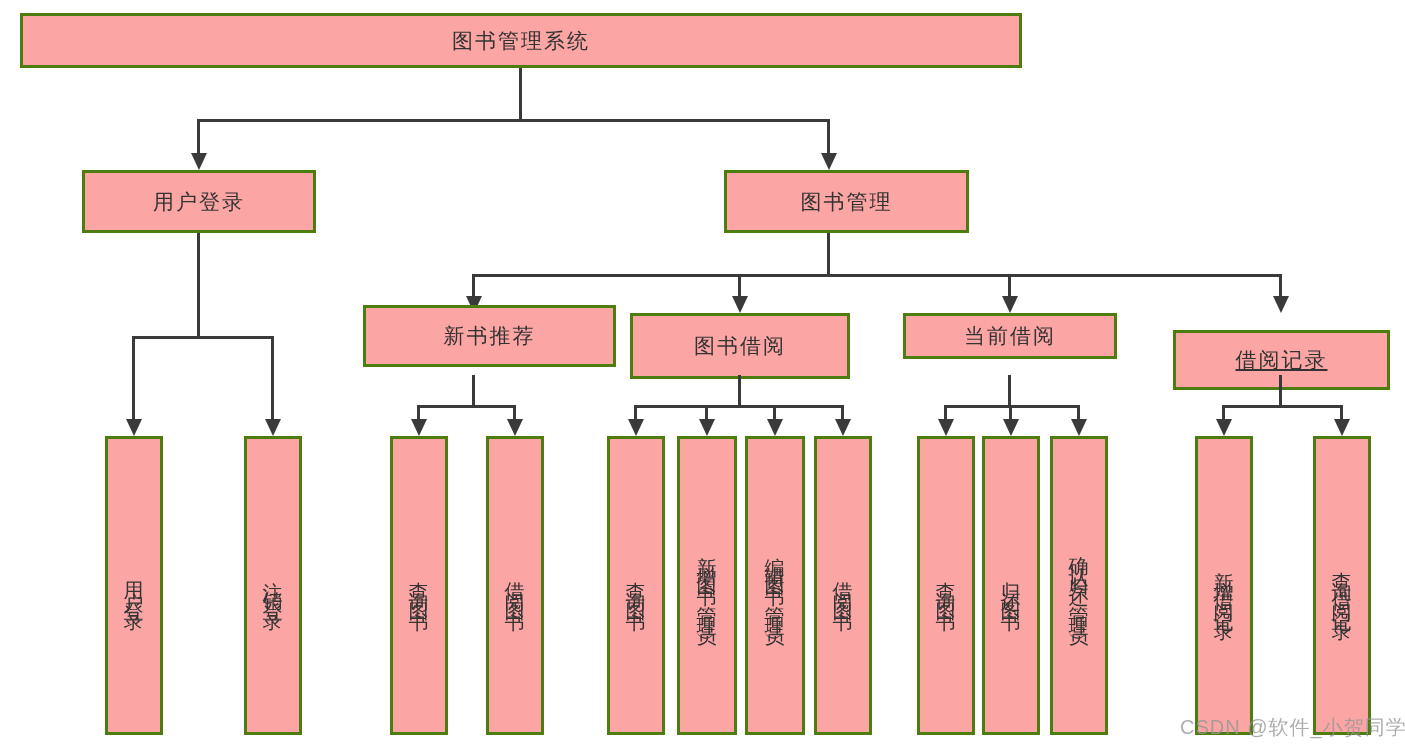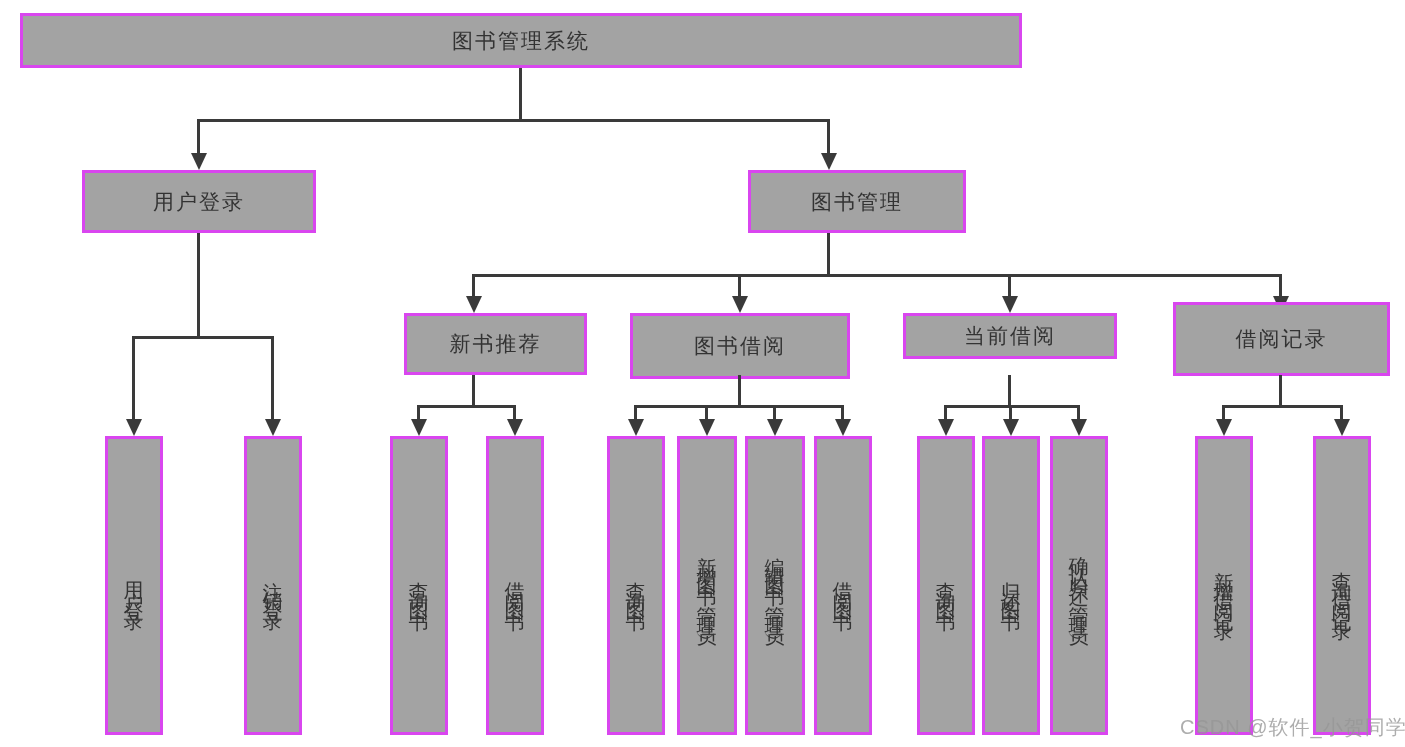--- a/index.html
+++ b/index.html
@@ -5,21 +5,21 @@
 <style>
   html,body { margin:0; padding:0; background:#ffffff; }
   #stage {
     position:relative; width:1405px; height:747px;
     background:#ffffff; overflow:hidden;
     font-family:"Liberation Sans", sans-serif;
     color:#333333;
   }
   .box {
     position:absolute; box-sizing:border-box;
-    border:3px solid #d946ef; background:#a3a3a3;
+    border:3px solid #4d7c0f; background:#fca5a5;
     display:flex; align-items:center; justify-content:center;
   }
   .hbox { font-size:21px; letter-spacing:2px; font-weight:500; }
   .vbox { font-size:20px; }
   .vbox .vtext {
     writing-mode:vertical-rl; text-orientation:mixed;
     letter-spacing:10px; line-height:1; white-space:nowrap;
   }
   .line { position:absolute; background:#3a3a3a; }
   .vline { width:3px; }
@@ -45,44 +45,44 @@
   <div class="box hbox" style="left:20px; top:13px; width:1002px; height:55px;">图书管理系统</div>
 
   <div class="line vline" style="left:519px; top:68px; height:51px;"></div>
   <div class="line hline" style="left:197px; top:119px; width:633px;"></div>
   <div class="line vline" style="left:197px; top:119px; height:34px;"></div>
   <div class="arrow" style="left:191px; top:153px;"></div>
   <div class="line vline" style="left:827px; top:119px; height:34px;"></div>
   <div class="arrow" style="left:821px; top:153px;"></div>
 
   <div class="box hbox" style="left:82px; top:170px; width:234px; height:63px;">用户登录</div>
-  <div class="box hbox" style="left:748px; top:170px; width:218px; height:63px;">图书管理</div>
+  <div class="box hbox" style="left:724px; top:170px; width:245px; height:63px;">图书管理</div>
 
   <div class="line vline" style="left:197px; top:233px; height:103px;"></div>
   <div class="line hline" style="left:132px; top:336px; width:142px;"></div>
   <div class="line vline" style="left:132px; top:336px; height:83px;"></div>
   <div class="arrow" style="left:126px; top:419px;"></div>
   <div class="line vline" style="left:271px; top:336px; height:83px;"></div>
   <div class="arrow" style="left:265px; top:419px;"></div>
 
   <div class="line vline" style="left:827px; top:233px; height:41px;"></div>
   <div class="line hline" style="left:472px; top:274px; width:810px;"></div>
   <div class="line vline" style="left:472px; top:274px; height:22px;"></div>
   <div class="arrow" style="left:466px; top:296px;"></div>
   <div class="line vline" style="left:738px; top:274px; height:22px;"></div>
   <div class="arrow" style="left:732px; top:296px;"></div>
   <div class="line vline" style="left:1008px; top:274px; height:22px;"></div>
   <div class="arrow" style="left:1002px; top:296px;"></div>
   <div class="line vline" style="left:1279px; top:274px; height:22px;"></div>
   <div class="arrow" style="left:1273px; top:296px;"></div>
 
-  <div class="box hbox" style="left:363px; top:313px; width:183px; height:62px;margin-left:41px;">新书推荐</div>
+  <div class="box hbox" style="left:363px; top:305px; width:253px; height:62px;">新书推荐</div>
   <div class="box hbox" style="left:630px; top:313px; width:220px; height:66px;">图书借阅</div>
   <div class="box hbox" style="left:903px; top:313px; width:214px; height:46px;">当前借阅</div>
-  <div class="box hbox" style="left:1173px; top:302px; width:217px; height:74px;">借阅记录</div>
+  <div class="box hbox" style="left:1173px; top:330px; width:217px; height:60px;text-decoration:underline;">借阅记录</div>
 
   <div class="line vline" style="left:472px; top:375px; height:33px;"></div>
   <div class="line hline" style="left:417px; top:405px; width:99px;"></div>
   <div class="line vline" style="left:417px; top:405px; height:14px;"></div>
   <div class="arrow" style="left:411px; top:419px;"></div>
   <div class="line vline" style="left:513px; top:405px; height:14px;"></div>
   <div class="arrow" style="left:507px; top:419px;"></div>
 
   <div class="line vline" style="left:738px; top:375px; height:33px;"></div>
   <div class="line hline" style="left:634px; top:405px; width:210px;"></div>

